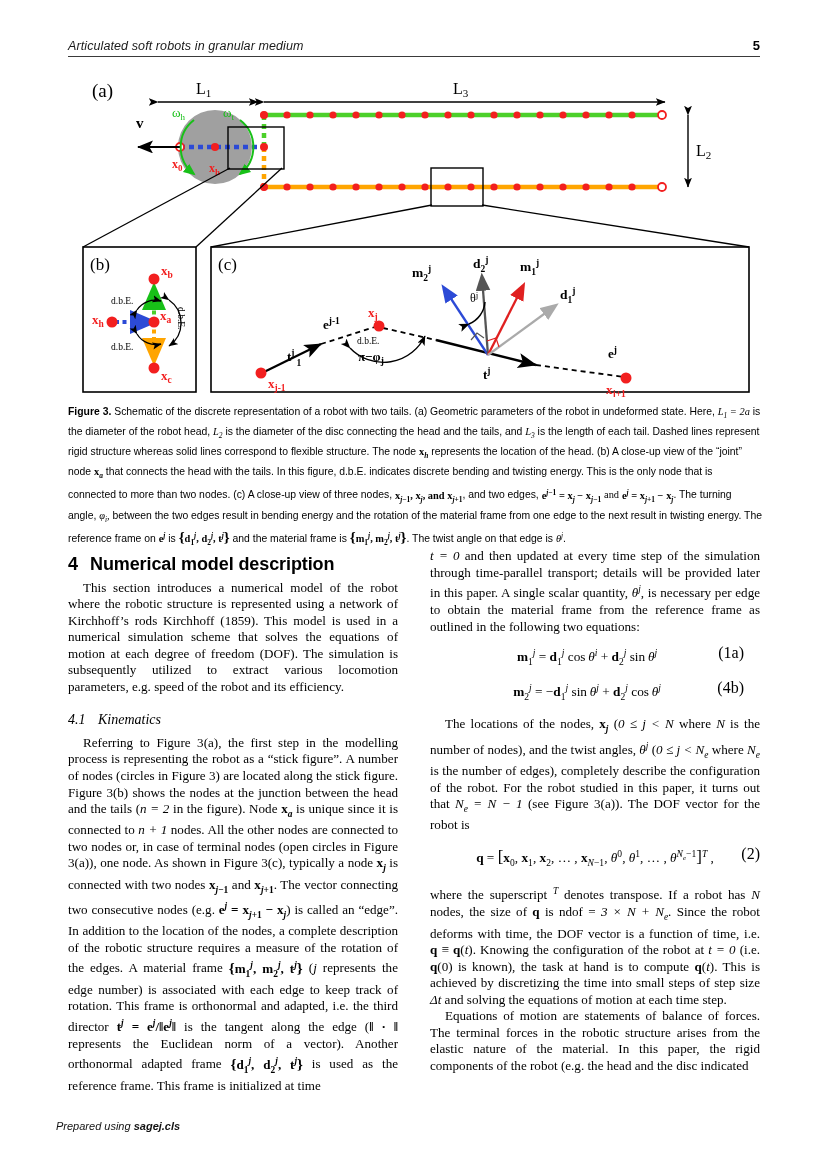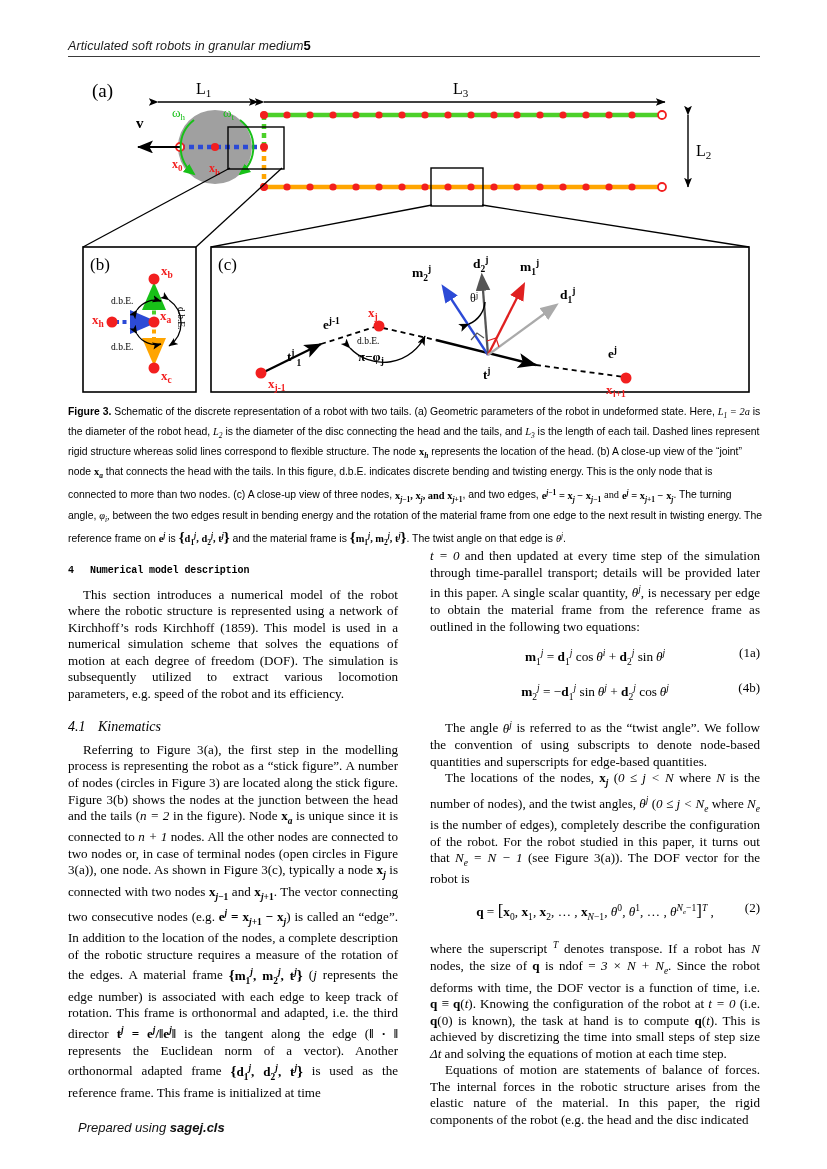--- a/index.html
+++ b/index.html
@@ -9,21 +9,21 @@
     font-family:"Liberation Serif", serif;
     color:#000;
     position:relative;
     overflow:hidden;
   }
   .page { position:absolute; left:0; top:0; width:827px; height:1169px; }
 
   
   .runhead {
     position:absolute; left:68px; top:38px; width:692px;
-    display:flex; align-items:flex-end; 
+    display:flex; align-items:flex-end; justify-content:space-between;
   }
   .runhead-title {
     font-family:"Liberation Sans", sans-serif;
     font-style:italic; font-size:12.5px; color:#1a1a1a;
     letter-spacing:0.1px;
   }
   .runhead-page {
     font-family:"Liberation Sans", sans-serif;
     font-weight:bold; font-size:13px; color:#000;
   }
@@ -53,54 +53,54 @@
   .col {
     position:absolute; top:548px; width:330px;
     font-size:13.1px; line-height:16.55px;
     text-align:justify; text-justify:inter-word;
     hyphens:none;
   }
   .col-left  { left:68px; }
   .col-right { left:430px; }
 
   h2.sec {
-    font-family:Liberation Mono, monospace;
-    font-weight:bold; font-size:10px;
-    margin:15px 0 7px 0; padding:0;
+    font-family:Liberation Sans, sans-serif;
+    font-weight:bold; font-size:18px;
+    margin:8px 0 7px 0; padding:0;
     letter-spacing:-0.1px;
   }
   h2.sec .num { display:inline-block; min-width:22px; }
   h3.subsec {
     font-family:Liberation Serif, serif;
     font-style:italic; font-weight:normal; font-size:14px;
     margin:17px 0 6px 0; padding:0;
   }
   h3.subsec .num { display:inline-block; min-width:30px; font-style:italic; }
   p.para { margin:0; padding:0; text-indent:15px; }
   p.nofirst { text-indent:0; }
 
   
   .eqrow {
     display:flex; align-items:baseline; justify-content:center;
     margin:9px 0 0 0; position:relative;
     font-family:"Liberation Serif", serif;
     font-size:13.3px;
   }
   .eqrow .eqbody { flex:0 0 auto; text-align:center; }
-  .eqrow .eqtag { position:absolute; right:0; font-size:13px; }
-  .eqblock { margin:10px 0 11px 0; }
+  .eqrow .eqtag { position:absolute; right:0; font-size:16px; }
+  .eqblock { margin:10px 16px 11px 0; }
   .eqblock2 { margin:12px 0 12px 0; }
   .brace { font-size:15px; }
   .nowrap { white-space:nowrap; }
 
   
   .footer {
-    position:absolute; left:78px; top:1120px;
+    position:absolute; left:56px; top:1120px;
     font-family:"Liberation Sans", sans-serif;
-    font-style:italic; font-size:13px; color:#111;
+    font-style:italic; font-size:11px; color:#111;
   }
   .footer .cls { font-weight:bold; font-style:italic; }
 </style>
 </head>
 <body>
 
 <div class="page">
 
   <div class="runhead">
     <span class="runhead-title">Articulated soft robots in granular medium</span>
@@ -339,33 +339,32 @@
       <div class="eqrow">
         <span class="eqbody"><span class="mb">m</span><sub>1</sub><sup><i>j</i></sup> = <span class="mb">d</span><sub>1</sub><sup><i>j</i></sup> cos <i>θ</i><sup><i>i</i></sup> + <span class="mb">d</span><sub>2</sub><sup><i>j</i></sup> sin <i>θ</i><sup><i>j</i></sup></span>
         <span class="eqtag">(1a)</span>
       </div>
       <div class="eqrow">
         <span class="eqbody"><span class="mb">m</span><sub>2</sub><sup><i>j</i></sup> = −<span class="mb">d</span><sub>1</sub><sup><i>j</i></sup> sin <i>θ</i><sup><i>j</i></sup> + <span class="mb">d</span><sub>2</sub><sup><i>j</i></sup> cos <i>θ</i><sup><i>j</i></sup></span>
         <span class="eqtag">(4b)</span>
       </div>
     </div>
 
-    <p class="para"><span>The angle </span><span class="mi nowrap">θ<sup><i>j</i></sup></span><span> is referred to as the “twist angle”. We follow the convention of using subscripts to denote node-based quantities and superscripts for edge-based quantities.</span></p>
 
     <p class="para"><span>The locations of the nodes, </span><span class="mb nowrap">x<sub><i>j</i></sub></span><span> (</span><span class="mi nowrap">0 ≤ <i>j</i> &lt; <i>N</i></span><span> where </span><span class="mi"><i>N</i></span><span> is the number of nodes), and the twist angles, </span><span class="mi nowrap">θ<sup><i>j</i></sup></span><span> (</span><span class="mi nowrap">0 ≤ <i>j</i> &lt; <i>N</i><sub><i>e</i></sub></span><span> where </span><span class="mi nowrap"><i>N</i><sub><i>e</i></sub></span><span> is the number of edges), completely describe the configuration of the robot. For the robot studied in this paper, it turns out that </span><span class="mi nowrap"><i>N</i><sub><i>e</i></sub> = <i>N</i> − 1</span><span> (see Figure 3(a)). The DOF vector for the robot is</span></p>
 
     <div class="eqblock2">
       <div class="eqrow">
         <span class="eqbody"><span class="mb">q</span> = <span style="font-size:17px;">[</span><span class="mb">x</span><sub>0</sub>, <span class="mb">x</span><sub>1</sub>, <span class="mb">x</span><sub>2</sub>, … , <span class="mb">x</span><sub><i>N</i>−1</sub>, <i>θ</i><sup>0</sup>, <i>θ</i><sup>1</sup>, … , <i>θ</i><sup><i>N<sub>e</sub></i>−1</sup><span style="font-size:17px;">]</span><sup><i>T</i></sup> ,</span>
         <span class="eqtag">(2)</span>
       </div>
     </div>
 
     <p class="para nofirst"><span>where the superscript </span><sup class="mi"><i>T</i></sup><span> denotes transpose. If a robot has </span><span class="mi"><i>N</i></span><span> nodes, the size of </span><span class="mb">q</span><span> is ndof = </span><span class="mi nowrap">3 × <i>N</i> + <i>N</i><sub><i>e</i></sub></span><span>. Since the robot deforms with time, the DOF vector is a function of time, i.e. </span><span class="nowrap"><span class="mb">q</span> ≡ <span class="mb">q</span>(<i>t</i>)</span><span>. Knowing the configuration of the robot at </span><span class="mi nowrap"><i>t</i> = 0</span><span> (i.e. </span><span class="nowrap"><span class="mb">q</span>(0)</span><span> is known), the task at hand is to compute </span><span class="nowrap"><span class="mb">q</span>(<i>t</i>)</span><span>. This is achieved by discretizing the time into small steps of step size </span><span class="mi nowrap">Δ<i>t</i></span><span> and solving the equations of motion at each time step.</span></p>
 
-    <p class="para">Equations of motion are statements of balance of forces. The internal forces in the robotic structure arises from the elastic nature of the material. In this paper, the rigid components of the robot (e.g. the head and the disc indicated</p>
+    <p class="para">Equations of motion are statements of balance of forces. The terminal forces in the robotic structure arises from the elastic nature of the material. In this paper, the rigid components of the robot (e.g. the head and the disc indicated</p>
   </div>
 
   <div class="footer">
     <span>Prepared using </span><span class="cls">sagej.cls</span>
   </div>
 
 </div>
 
 </body></html>

